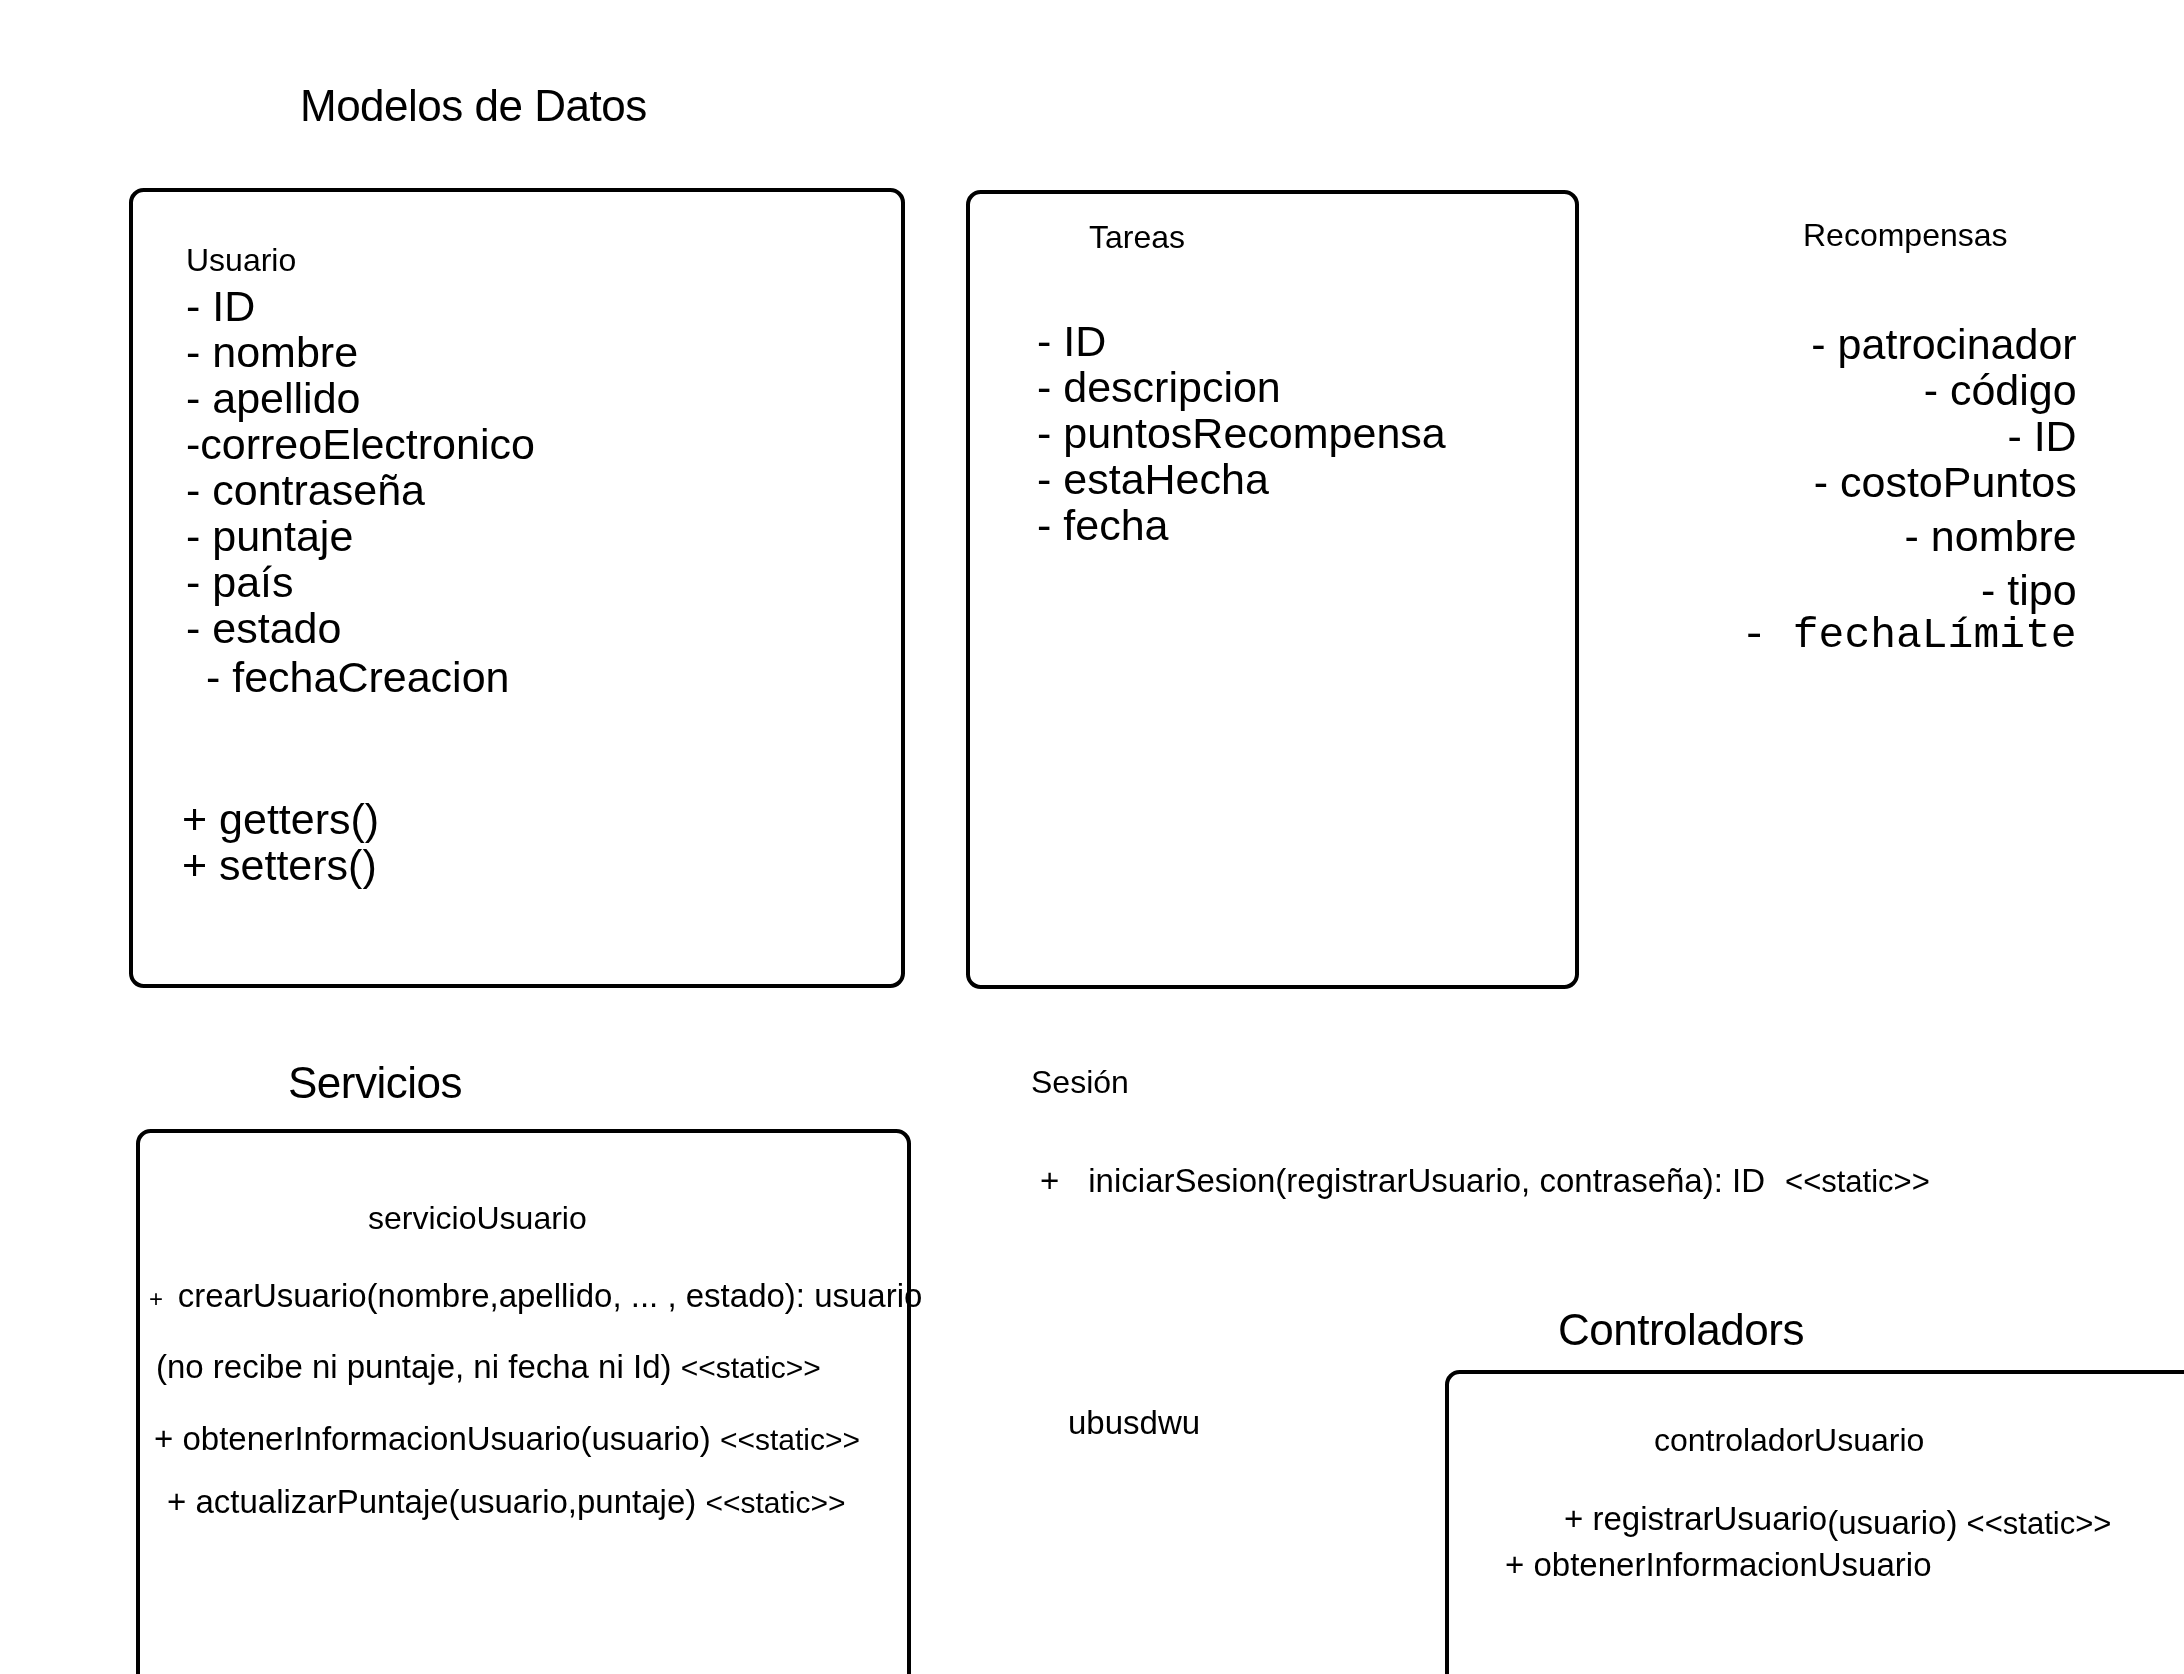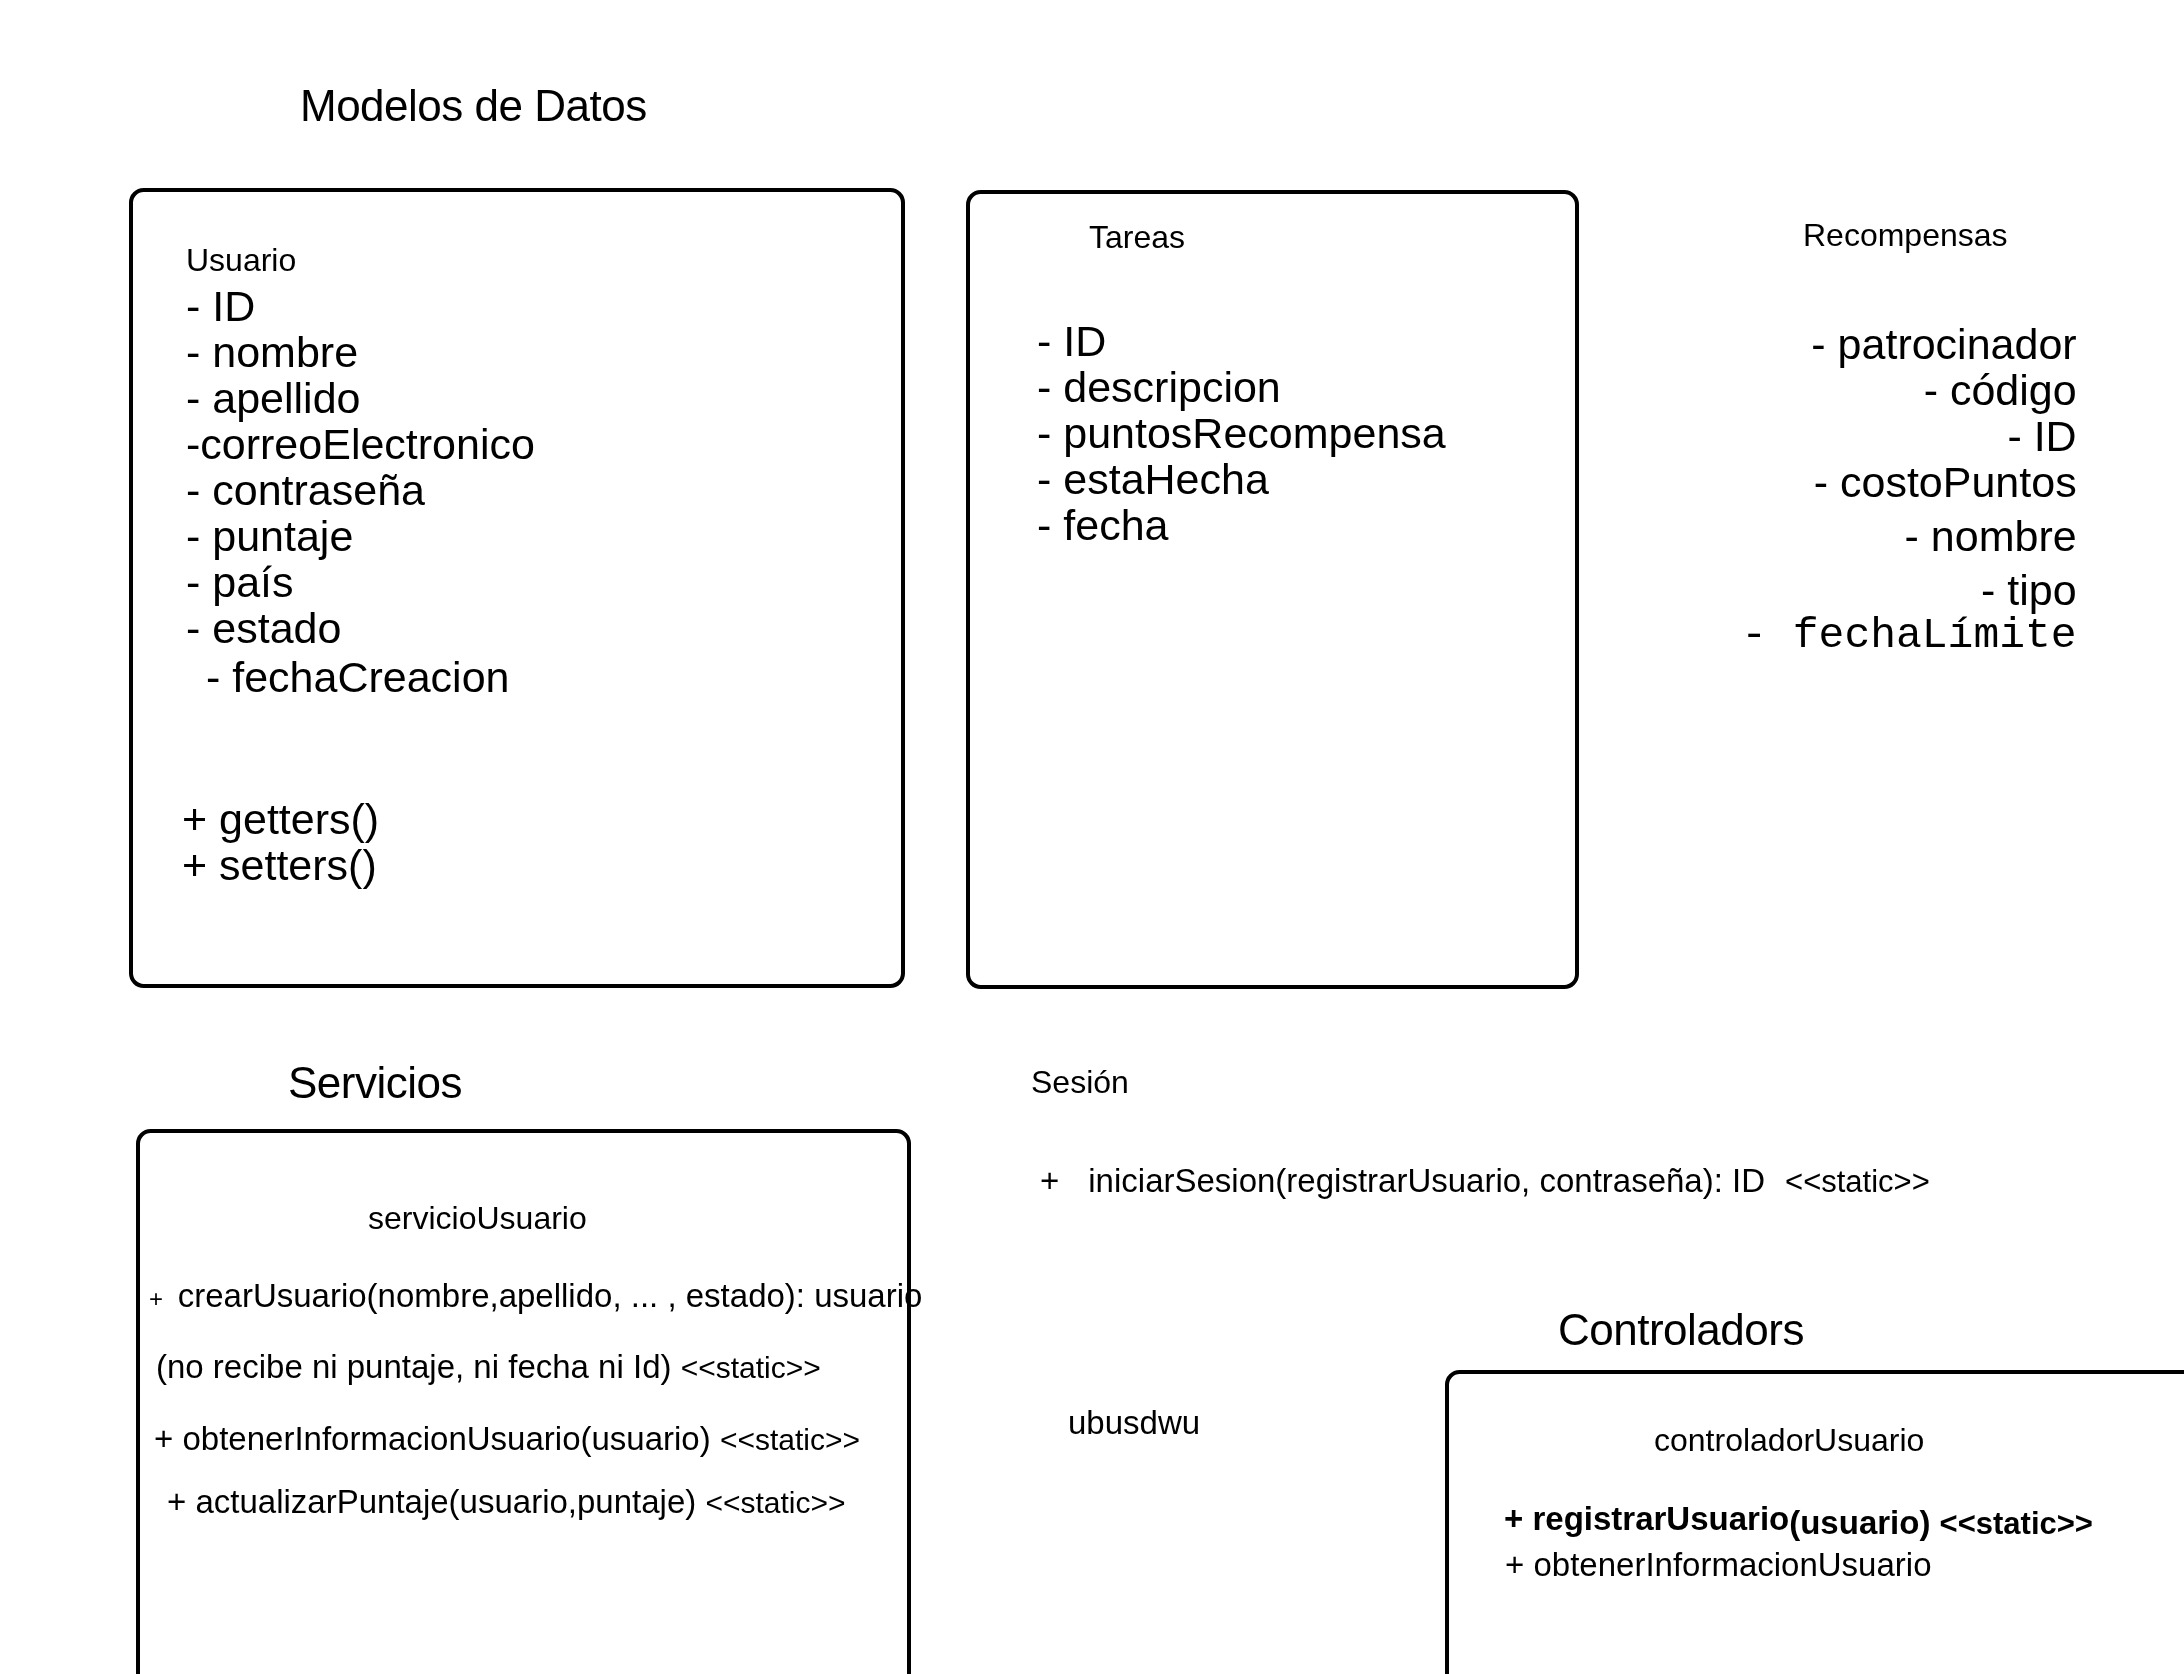--- a/index.html
+++ b/index.html
@@ -88,21 +88,21 @@
 <div class="abs class-name" style="left:1031px; top:1066px;">Sesión</div>
 <div class="abs attr" style="left:1040px; top:1164px;">
   <span>+</span><span style="display:inline-block; width:29px;"></span><span>iniciarSesion(registrarUsuario, contraseña): ID</span><span style="display:inline-block; width:20px;"></span><span style="font-size:31px;">&lt;&lt;static&gt;&gt;</span>
 </div>
 <div class="abs attr" style="left:1036px; top:1406px;margin-left:32px;">ubusdwu</div>
 
 <div class="abs section-title" style="left:1558px; top:1308px;">Controladors</div>
 
 <div class="box" style="left:1445px; top:1370px; width:826px; height:413px;"></div>
 <div class="abs class-name" style="left:1654px; top:1424px;">controladorUsuario</div>
-<div class="abs attr" style="left:1504px; top:1502px;font-weight:bold;">
+<div class="abs attr" style="left:1564px; top:1502px;">
   <span>+</span>
   <span>registrarUsuario</span><span style="font-size:33px; position:relative; top:3.7px;">(usuario)</span>
   <span style="font-size:31px; position:relative; top:3.7px;">&lt;&lt;static&gt;&gt;</span>
 </div>
 <div class="abs attr" style="left:1505px; top:1548px;">
   <span>+</span>
   <span>obtenerInformacionUsuario</span>
 </div>
 
 

